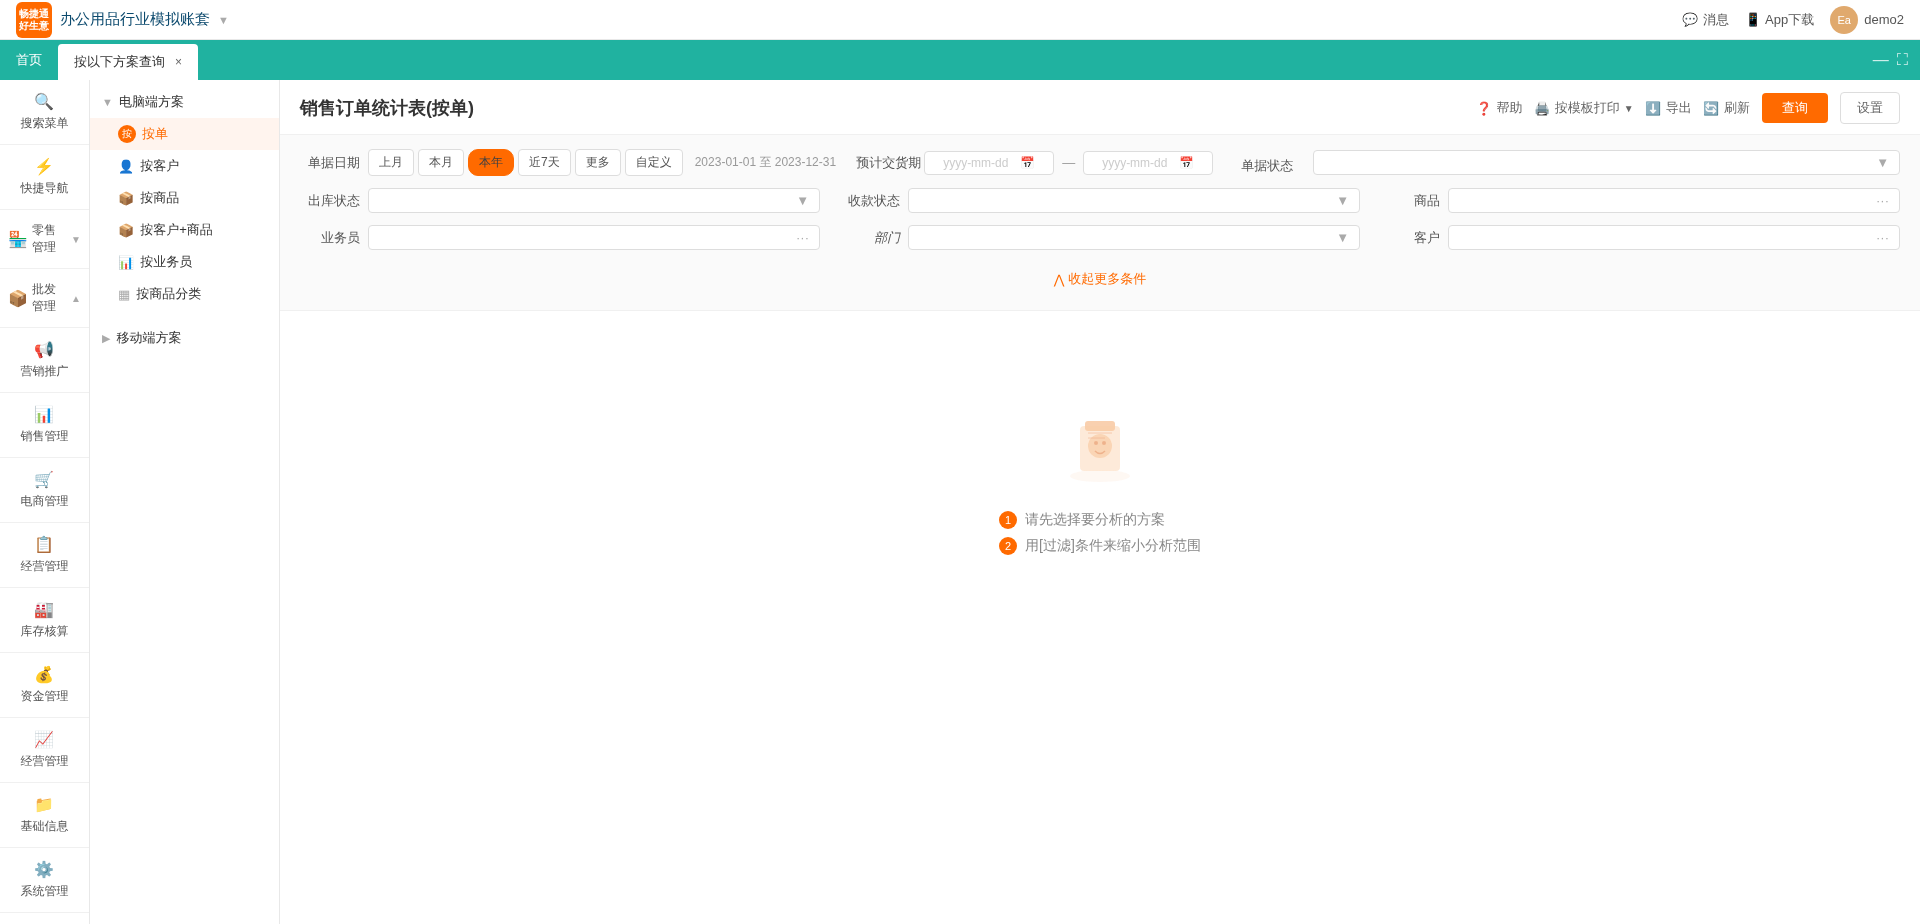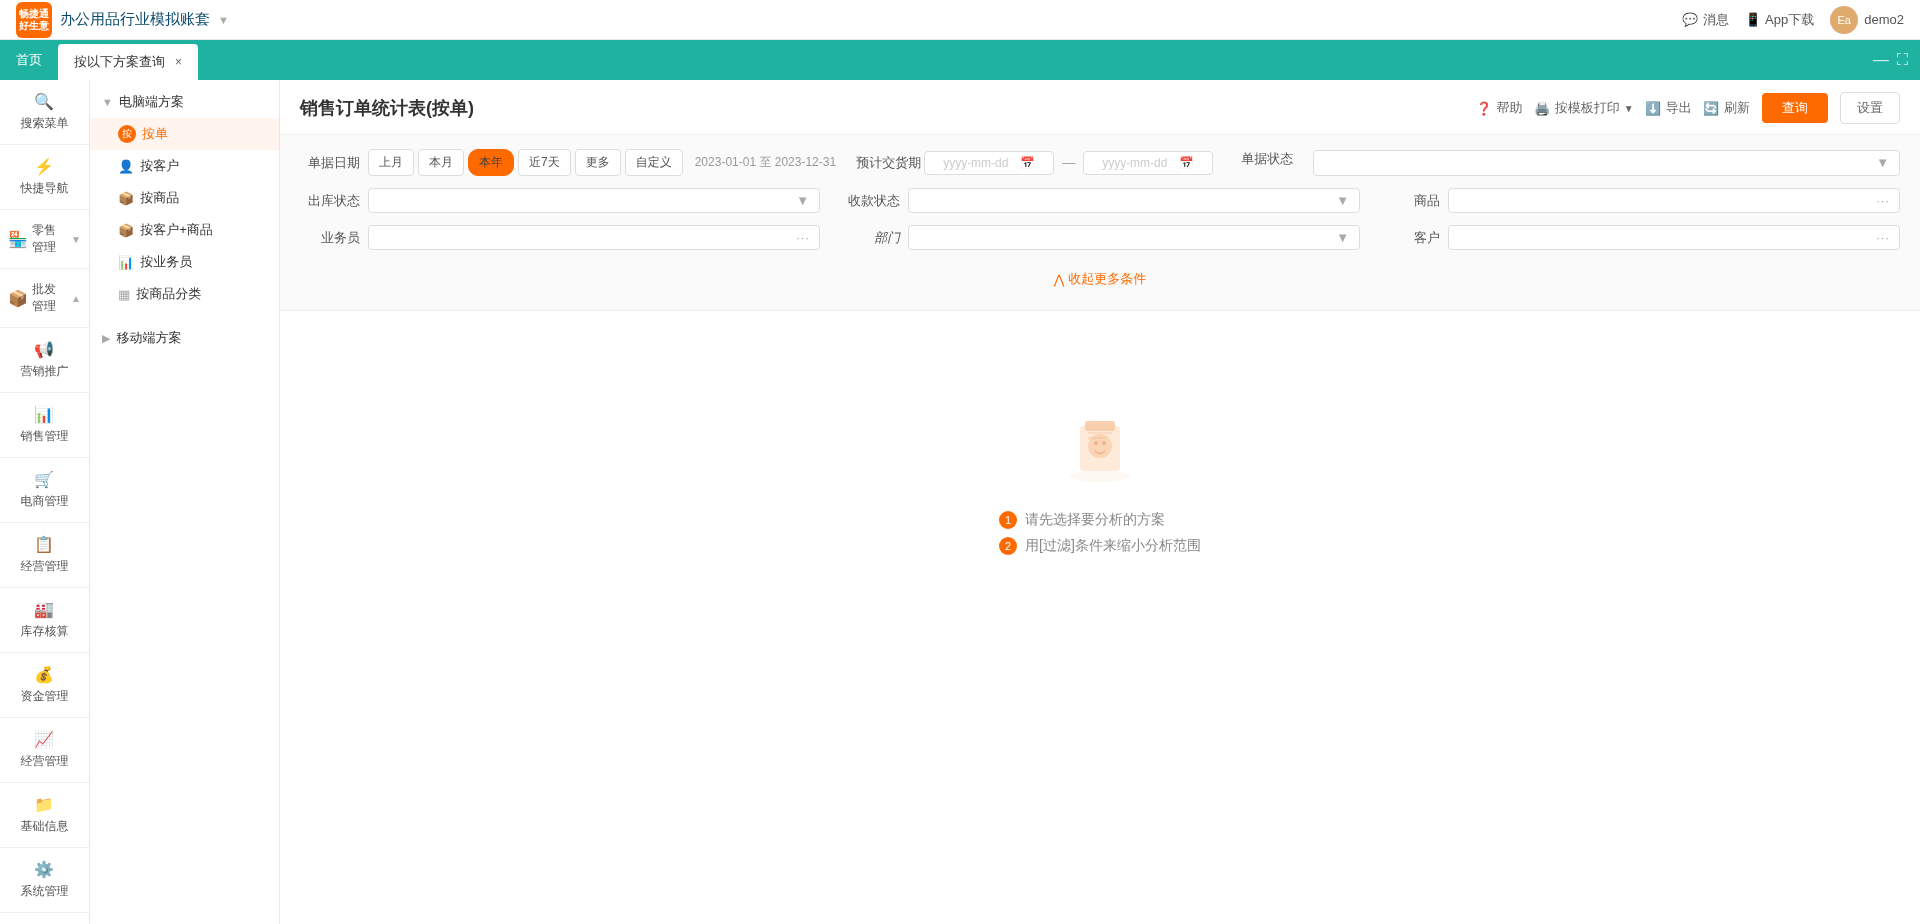--- a/index.html
+++ b/index.html
@@ -276,21 +276,21 @@
             <span style="color:#ccc;">yyyy-mm-dd</span>
             <span style="margin-left:auto;color:#aaa;">📅</span>
           </div>
           <span class="date-sep">—</span>
           <div class="date-input">
             <span style="color:#ccc;">yyyy-mm-dd</span>
             <span style="margin-left:auto;color:#aaa;">📅</span>
           </div>
         </div>
 
-        <div class="filter-col" style="flex:1;align-items:flex-start;gap:20px;font-family:Liberation Serif, serif;">
+        <div class="filter-col" style="flex:1;align-items:flex-end;gap:20px;">
           <span class="filter-label">单据状态</span>
           <div class="select-control" style="flex:1;">
             <span></span>
             <span class="select-arrow">▼</span>
           </div>
         </div>
       </div>
 
       <div class="filter-row">
         <div class="filter-col" style="flex:1;align-items:center;">

